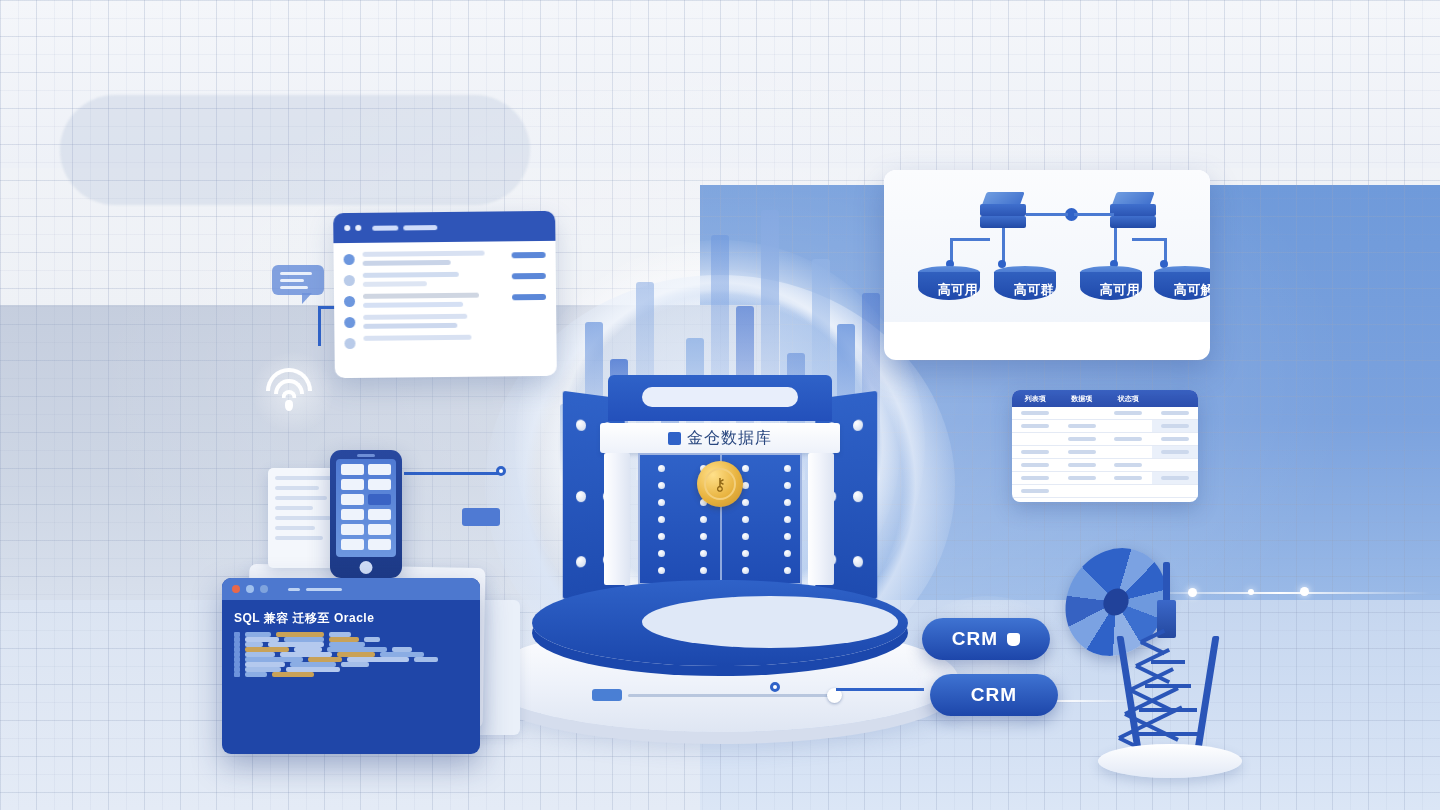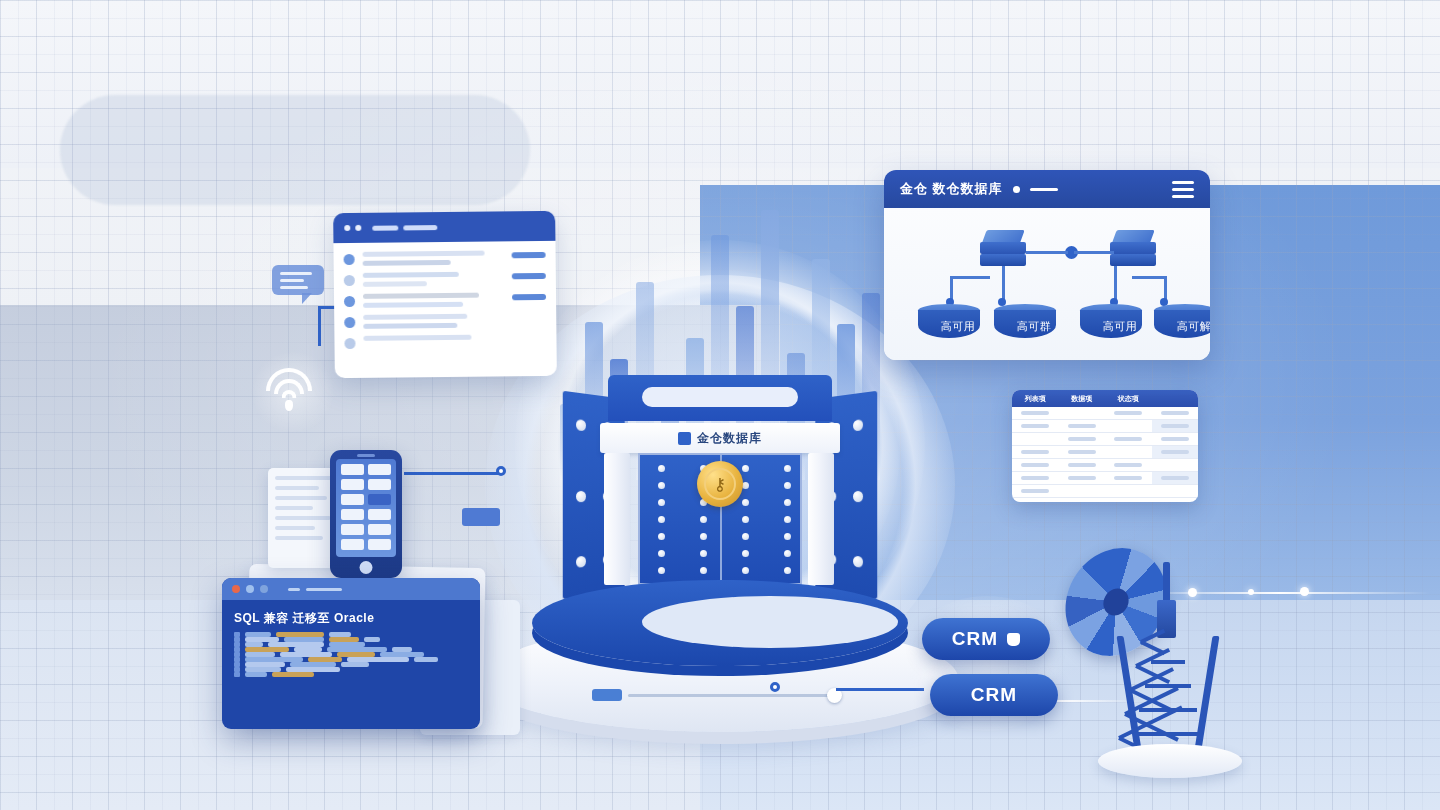--- a/index.html
+++ b/index.html
@@ -70,21 +70,21 @@
     background:radial-gradient(circle at 35% 30%,#fff,#c9d6ec);}
   .vault-roof { position:absolute; left:38px; top:0; width:224px; height:46px;
     background:linear-gradient(180deg,#2f62c8 0%,#2350bb 100%); border-radius:6px 6px 0 0;}
   .vault-roof::after{content:"";position:absolute;left:34px;top:12px;width:156px;height:20px;
     background:#e8eefb;border-radius:10px;}
   .vault-sign { position:absolute; left:30px; top:48px; width:240px; height:30px;
     background:linear-gradient(180deg,#ffffff 0%,#eef2fa 100%); border-radius:3px;
     display:flex; align-items:center; justify-content:center; gap:6px;
     box-shadow:0 2px 4px rgba(30,60,120,.18);}
   .vault-sign .logo-sq{width:13px;height:13px;background:#2f62c8;border-radius:2px;}
-  .vault-sign .txt{font-size:12px;font-weight:bold;color:#29477f;letter-spacing:1px;filter:blur(.4px);}
+  .vault-sign .txt{font-size:16px;font-weight:normal;color:#29477f;letter-spacing:1px;filter:blur(.4px);}
   .column { position:absolute; top:78px; width:26px; height:132px;
     background:linear-gradient(90deg,#ffffff 0%,#f1f4fb 45%,#dde4f2 100%); border-radius:2px;}
   .column.c1 { left:34px;} .column.c2 { left:238px;}
   .vault-door { position:absolute; left:68px; top:78px; width:164px; height:132px;
     background:linear-gradient(180deg,#2f62c8 0%,#1f4cb4 100%); border:2px solid #9fb4e0;}
   .vault-door .seam { position:absolute; left:50%; top:0; width:2px; height:100%; background:#8fa9de;}
   .door-dot { position:absolute; width:7px; height:7px; border-radius:50%;
     background:radial-gradient(circle at 35% 30%,#fff,#cbd8ee);}
   .lock { position:absolute; left:50%; top:86px; width:46px; height:46px; margin-left:-23px;
     border-radius:50%;
@@ -143,38 +143,38 @@
   .srv .mid{position:absolute;left:0;top:12px;width:46px;height:12px;
     background:linear-gradient(180deg,#3f6fcd,#2b55b4);border-radius:2px;}
   .srv .bot{position:absolute;left:0;top:24px;width:46px;height:12px;
     background:linear-gradient(180deg,#3f6fcd,#214aa6);border-radius:2px;}
   .cyl { position:absolute; width:62px; height:40px;}
   .cyl .cap{position:absolute;left:0;top:0;width:62px;height:13px;border-radius:50%;
     background:linear-gradient(180deg,#5d8ddb,#3b6ac9);}
   .cyl .body{position:absolute;left:0;top:6px;width:62px;height:28px;
     background:linear-gradient(180deg,#3160bf 0%,#1f49ab 100%);border-radius:0 0 31px 31px/0 0 13px 13px;}
   .cyl .lab{position:absolute;left:0;top:15px;width:80px;text-align:center;
-    font-size:11px;color:#fff;font-weight:normal;letter-spacing:.5px;}
+    font-size:13px;color:#fff;font-weight:bold;letter-spacing:.5px;}
   .wire{position:absolute;background:#4a7ad2;}
   .node{position:absolute;width:8px;height:8px;border-radius:50%;background:#2f62c8;}
   .bigdot{position:absolute;width:13px;height:13px;border-radius:50%;background:#2f62c8;}
 
   
   .table-card { position:absolute; left:1012px; top:390px; width:186px; height:112px;
     background:#fff; border-radius:8px; overflow:hidden;
     box-shadow:0 8px 20px rgba(40,70,140,.25); z-index:24;}
   .tbl-head{display:flex;height:17px;background:linear-gradient(180deg,#3a62c2,#2c4ead);}
   .tbl-head div{flex:1;display:flex;align-items:center;justify-content:center;
     font-size:7px;color:#fff;font-weight:bold;filter:blur(.4px);}
   .tbl-row{display:flex;height:13px;border-bottom:1px solid #e4eaf5;}
   .tbl-row div{flex:1;display:flex;align-items:center;justify-content:center;}
   .tbl-row .cell{width:60%;height:4px;border-radius:2px;background:#ccd8ec;}
 
   
-  .code-win { position:absolute; left:222px; top:578px; width:258px; height:151px;
+  .code-win { position:absolute; left:222px; top:578px; width:258px; height:176px;
     background:#1f46a8; border-radius:9px; overflow:hidden;
     box-shadow:0 12px 30px rgba(30,55,120,.35); z-index:27;}
   .code-bar{height:22px;background:#4d78cf;display:flex;align-items:center;gap:6px;padding:0 10px;}
   .code-bar .r{width:8px;height:8px;border-radius:50%;background:#e8684a;}
   .code-bar .y{width:8px;height:8px;border-radius:50%;background:#9fc0ee;}
   .code-bar .g{width:8px;height:8px;border-radius:50%;background:#7fa3dd;}
   .code-bar .b1{width:12px;height:3px;background:#bdd2f3;border-radius:2px;margin-left:14px;}
   .code-bar .b2{width:36px;height:3px;background:#bdd2f3;border-radius:2px;}
   .code-body{padding:10px 12px;display:flex;flex-direction:column;gap:5px;}
   .code-line{display:flex;align-items:center;gap:5px;}
@@ -431,30 +431,20 @@
         <div class="lrow">
           <span class="bullet" style="background: rgb(185, 203, 233);"></span>
           <div class="lines">
             <span class="ln" style="width: 108px; background: rgb(216, 225, 242);"></span>
           </div>
         </div>
       </div>
   </div>
 
   <div class="arch-card">
-    <div class="arch-head">
-      <span class="title">金仓 数仓数据库</span>
-      <span class="d"></span>
-      <span class="l"></span>
-      <span class="hamburger">
-        <span></span>
-          <span></span>
-          <span></span>
-      </span>
-    </div>
     <div class="arch-body">
       <div class="srv" style="left:96px;top:22px;">
         <span class="top"></span>
           <span class="mid"></span>
           <span class="bot"></span>
       </div>
       <div class="srv" style="left:226px;top:22px;">
         <span class="top"></span>
           <span class="mid"></span>
           <span class="bot"></span>

